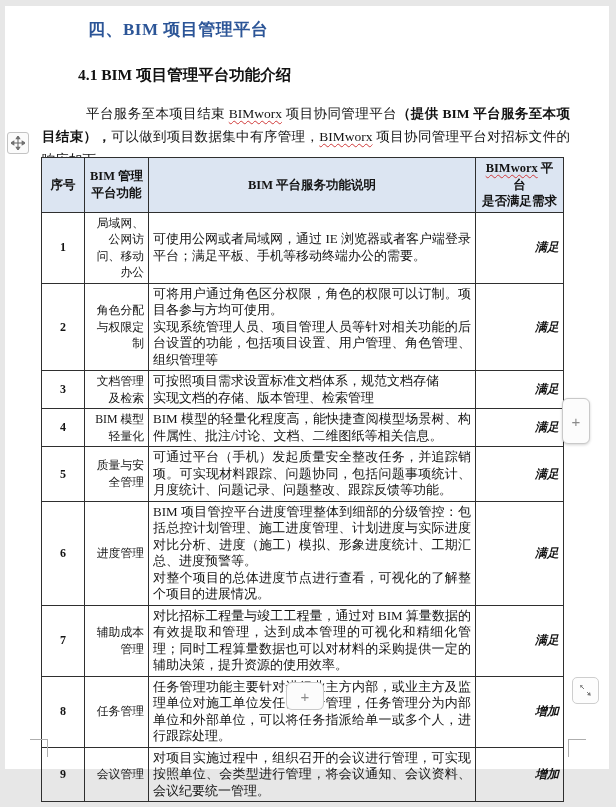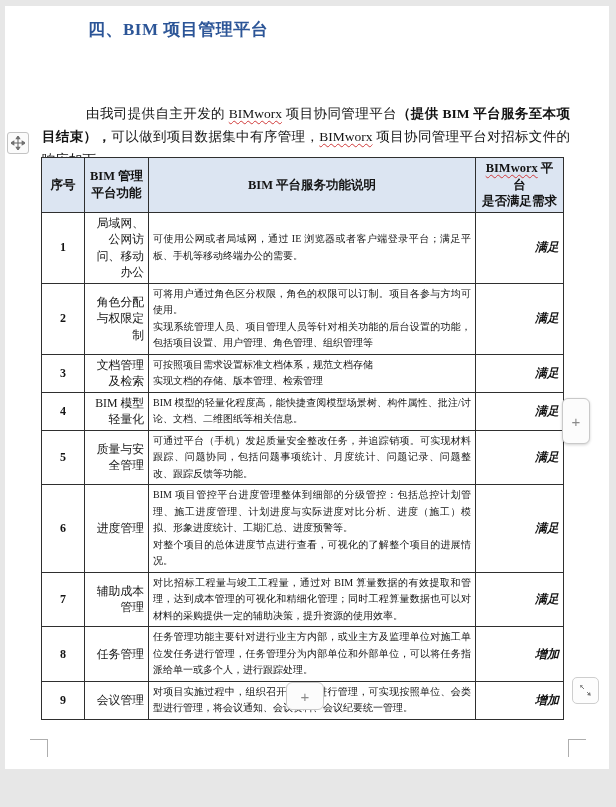--- a/index.html
+++ b/index.html
@@ -31,21 +31,21 @@
 
   .doc-table{position:absolute;left:36px;top:151px;width:522px;border-collapse:collapse;
              table-layout:fixed;font-size:12px;color:#141414;}
   .doc-table td,.doc-table th{border:1px solid var(--border);vertical-align:middle;
              padding:2px 4px;line-height:16.5px;}
   .doc-table{border:1.5px solid var(--border);}
   .doc-table th{background:var(--hdr-bg);font-weight:bold;text-align:center;font-size:12.5px;}
   .col-no{width:43px;} .col-fn{width:64px;} .col-desc{width:327px;} .col-status{width:88px;}
   .c-no{text-align:center;font-weight:bold;font-family:"Liberation Serif",serif;}
   .c-fn{text-align:right;font-size:11.8px;padding:2px 2px;}
-  .c-desc{text-align:justify;font-size:10px;white-space:pre-line;padding:2px 5px;margin-left:23px;}
+  .c-desc{text-align:justify;font-size:13px;white-space:pre-line;padding:2px 5px;margin-left:23px;}
   .c-status{text-align:right;font-weight:bold;font-style:italic;}
 
   .side-plus{position:absolute;left:557px;top:392px;width:28px;height:46px;background:#fcfcfc;
              border:1px solid #c9c9c9;border-radius:6px;box-shadow:0 1px 3px rgba(0,0,0,.18);
              color:#8a8a8a;font-size:15px;display:flex;align-items:center;justify-content:center;
              font-family:"Liberation Sans",sans-serif;cursor:pointer;}
   .bottom-plus{position:absolute;left:281px;top:676px;width:38px;height:28px;background:#fcfcfc;
              border:1px solid #c9c9c9;border-radius:6px;color:#8a8a8a;font-size:15px;
              display:flex;align-items:center;justify-content:center;
              font-family:"Liberation Sans",sans-serif;cursor:pointer;}
@@ -61,22 +61,23 @@
             color:#8d8d8d;font-family:"Liberation Sans",sans-serif;}
 </style>
 </head>
 <body>
 
 <div class="canvas">
   <div class="page">
 
     <div class="sec-title">四、BIM 项目管理平台</div>
 
+    <div class="sub-title">4.1 BIM 项目管理平台功能介绍</div>
 
-    <p class="intro"><span>由我司提供自主开发的 </span><span class="wavy">BIMworx</span><span> 项目协同管理平台</span><b>（提供 BIM 平台服务至本项目结束），</b><span>可以做到项目数据集中有序管理，</span><span class="wavy">BIMworx</span><span> 项目协同管理平台对招标文件的响应如下：</span></p>
+    <p class="intro"><span>平台服务至本项目结束 </span><span class="wavy">BIMworx</span><span> 项目协同管理平台</span><b>（提供 BIM 平台服务至本项目结束），</b><span>可以做到项目数据集中有序管理，</span><span class="wavy">BIMworx</span><span> 项目协同管理平台对招标文件的响应如下：</span></p>
 
     <div class="move-handle">
       <span style="display:flex;">
         <svg width="14" height="14" viewBox="0 0 14 14">
           <g stroke="#6e6e6e" stroke-width="1.1" fill="#6e6e6e">
             <line x1="7" y1="2.5" x2="7" y2="11.5"></line>
             <line x1="2.5" y1="7" x2="11.5" y2="7"></line>
             <path d="M7 0 L5.3 2.8 L8.7 2.8 Z"></path>
             <path d="M7 14 L5.3 11.2 L8.7 11.2 Z"></path>
             <path d="M0 7 L2.8 5.3 L2.8 8.7 Z"></path>

